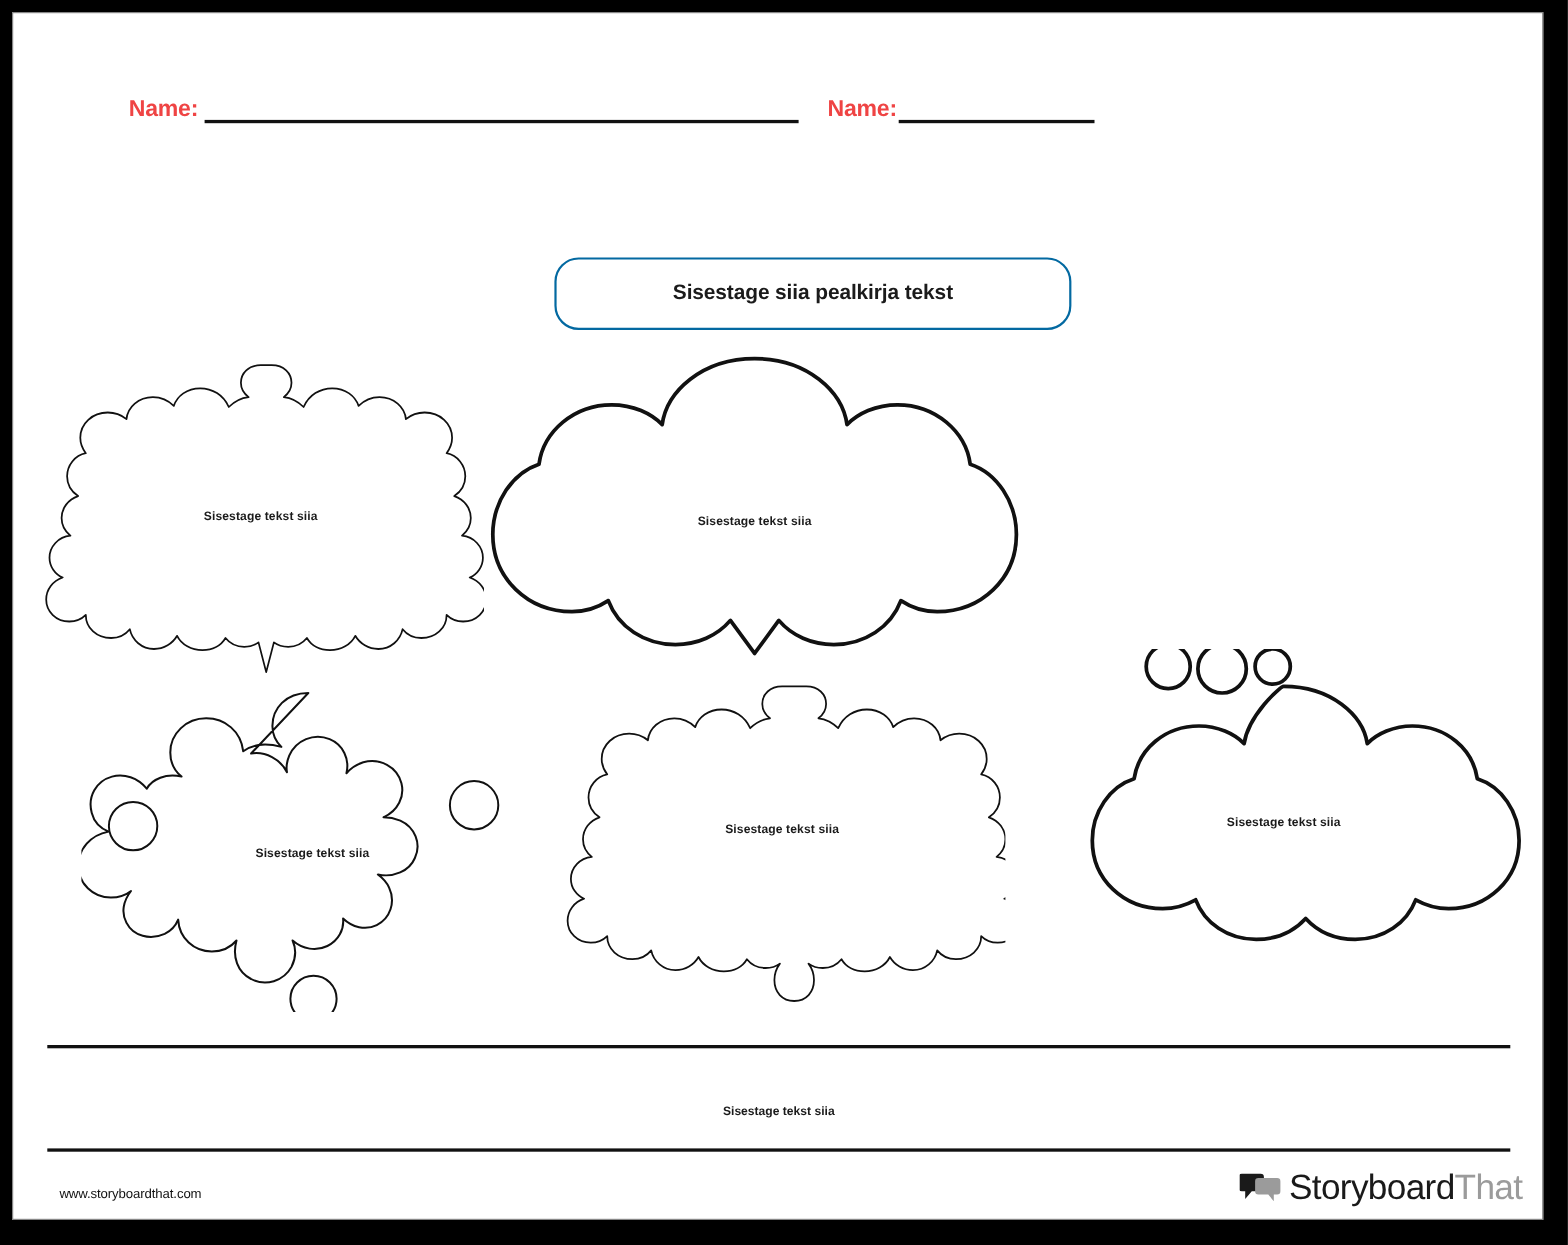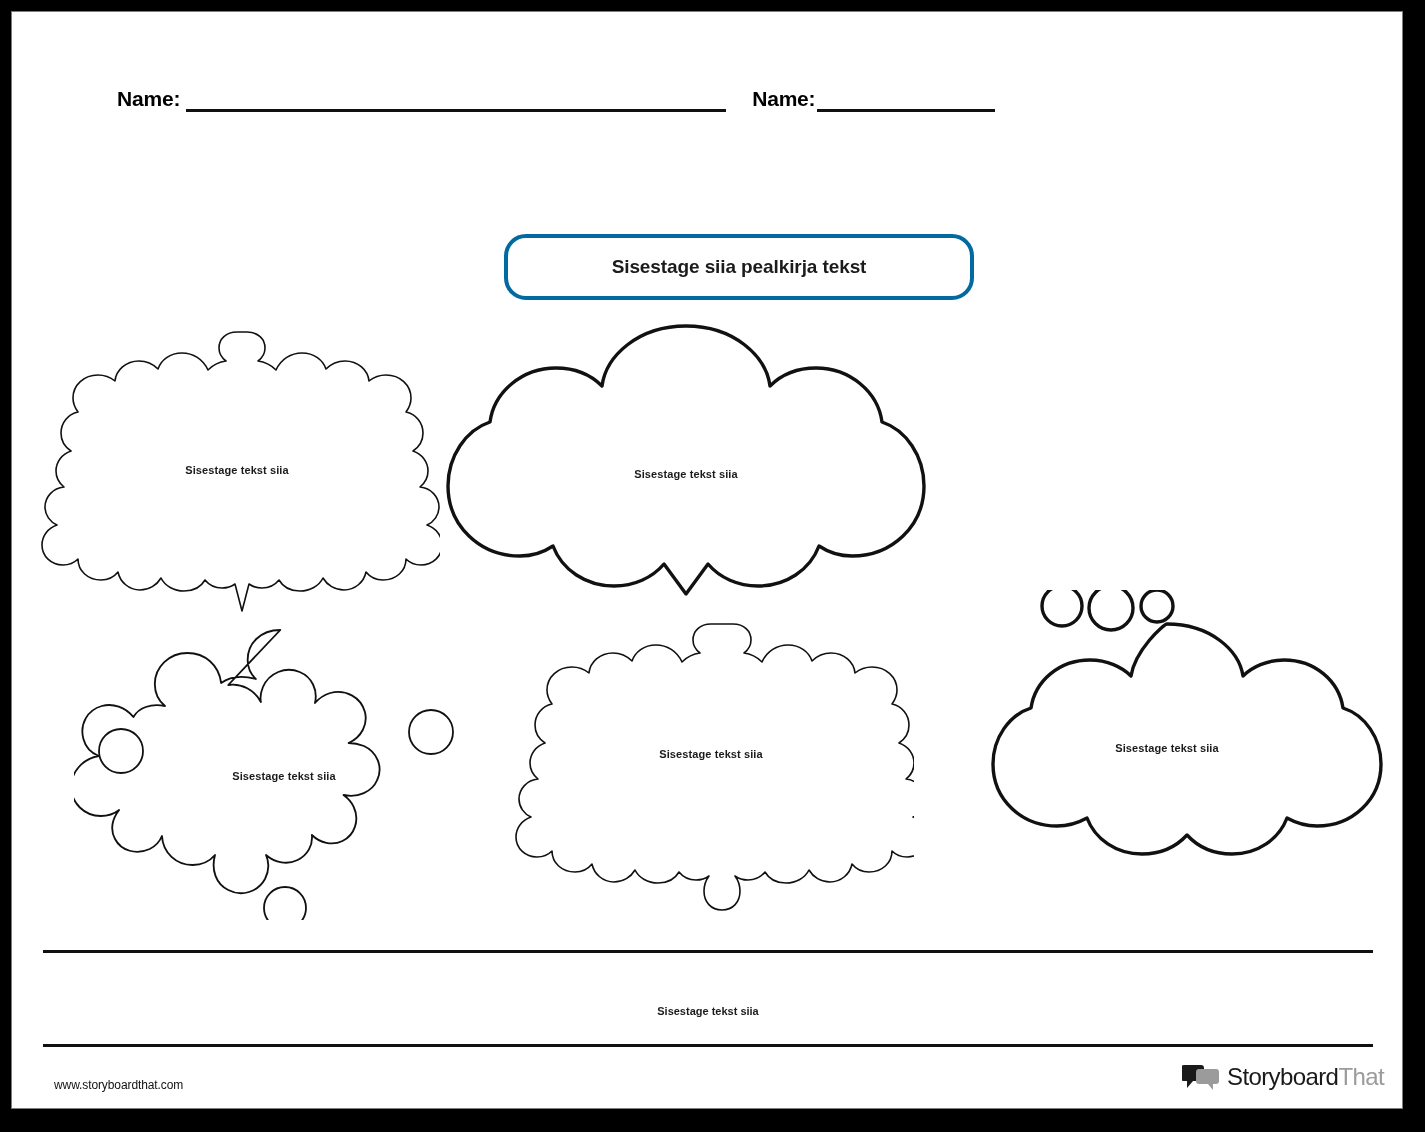--- a/index.html
+++ b/index.html
@@ -40,21 +40,21 @@
     left: 105px;
     top: 60px;
     width: 900px;
     height: 40px;
     display: flex;
     align-items: flex-end;
   }
   .hdr-label {
     font-size: 21px;
     font-weight: bold;
-    color: #000000;
+    color: #ef4444;
     letter-spacing: -0.2px;
     white-space: nowrap;
     line-height: 1;
     padding-bottom: 3px;
   }
   .rule {
     border-bottom: 3px solid #111111;
     height: 1px;
   }
   .name-rule { width: 540px; margin-left: 6px; }
@@ -77,21 +77,21 @@
     text-underline-offset: 3px;
   }
 
   
   .title-box {
     position: absolute;
     left: 492px;
     top: 222px;
     width: 470px;
     height: 66px;
-    border: 4px solid #0369a1;
+    border: 2px solid #0369a1;
     border-radius: 22px;
     background: #ffffff;
     box-sizing: border-box;
     display: flex;
     align-items: center;
     justify-content: center;
   }
   .title-box span {
     font-size: 19px;
     font-weight: bold;
@@ -174,21 +174,21 @@
   .brand {
     position: absolute;
     right: 18px;
     top: 1051px;
     display: flex;
     align-items: center;
     gap: 7px;
   }
   .brand-mark { width: 38px; height: 28px; display:block; }
   .brand-text {
-    font-size: 24px;
+    font-size: 32px;
     letter-spacing: -0.6px;
     line-height: 1;
   }
   .brand-text .b1 { color: #1a1a1a; }
   .brand-text .b2 { color: #9b9b9b; }
 </style>
 </head>
 <body>
 
 <div id="worksheet">

